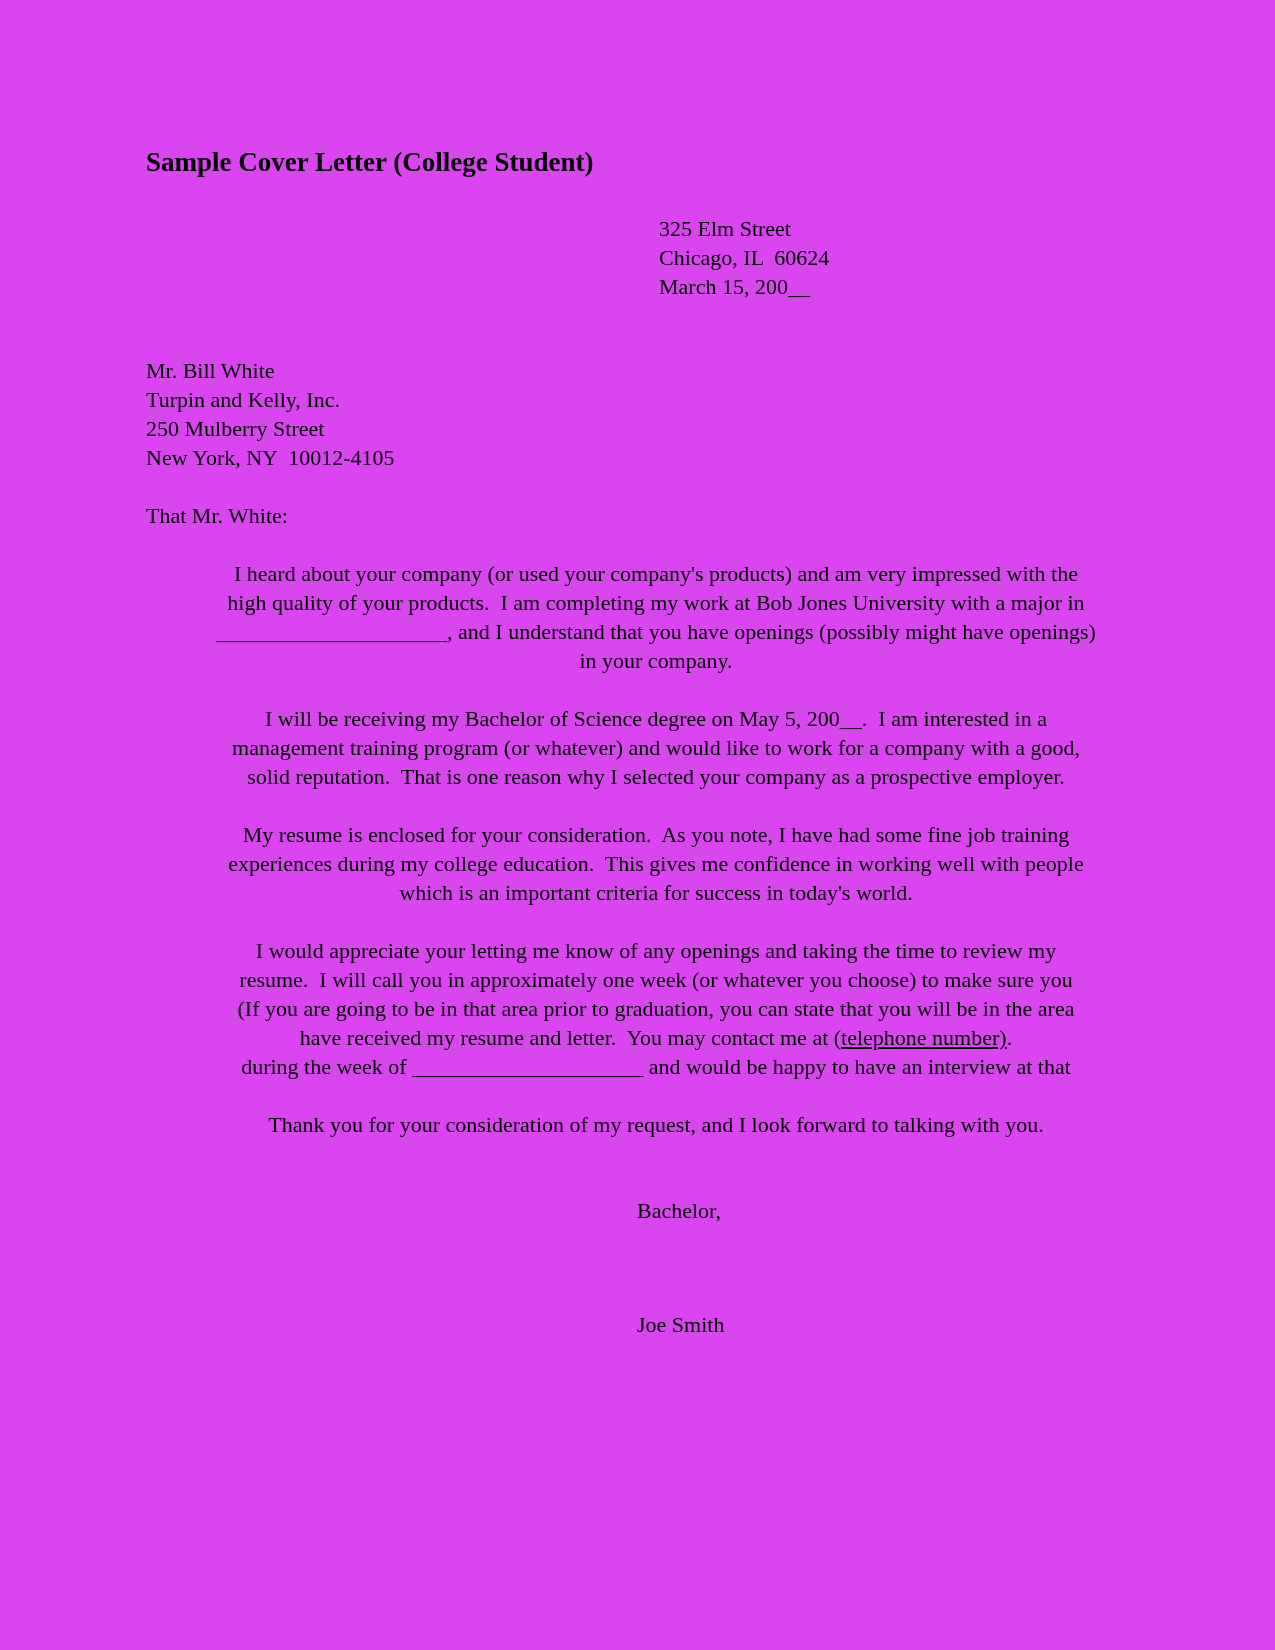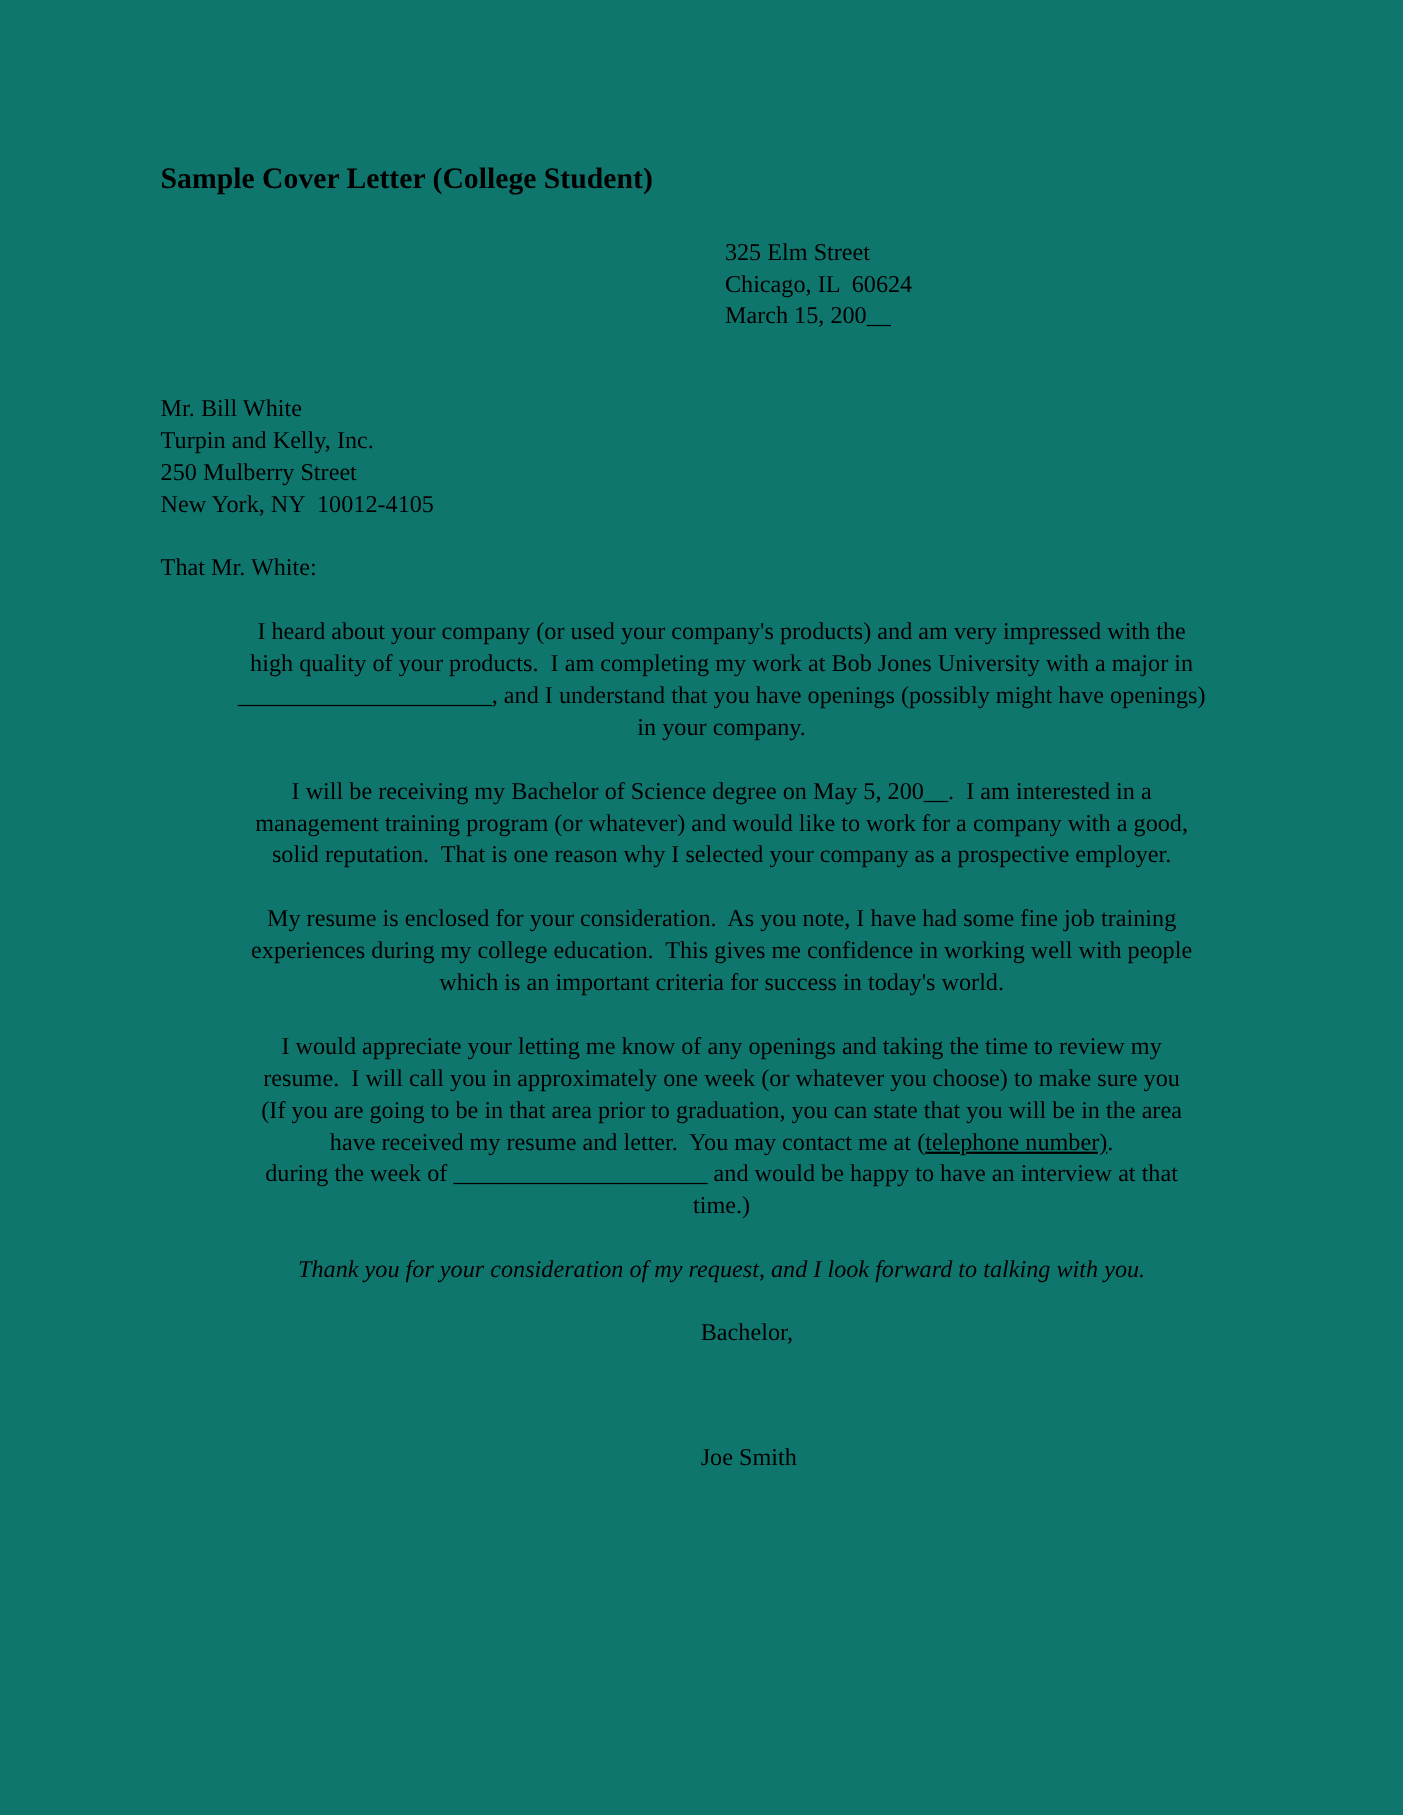--- a/index.html
+++ b/index.html
@@ -5,21 +5,21 @@
   html, body {
     margin: 0;
     padding: 0;
     background: #ffffff;
     overflow: hidden;
   }
   .page {
     position: relative;
     width: 1275px;
     height: 1650px;
-    background: #0f766e;
+    background: #d946ef;
     color: #000000;
     font-family: "Liberation Serif", "DejaVu Serif", serif;
     font-size: 22px;
     line-height: 29px;
   }
   .title {
     position: absolute;
     left: 146px;
     top: 146px;
     margin: 0;
@@ -49,21 +49,20 @@
     left: 146px;
     top: 559px;
     width: 1020px;
   }
   .paragraph {
     margin: 0 0 29px 0;
     text-align: center;
   }
   .paragraph:last-child {
     margin-bottom: 0;
-    font-style: italic;
   }
   .line {
     white-space: pre;
   }
   .underlined {
     text-decoration: underline;
   }
   .closing {
     position: absolute;
     left: 637px;
@@ -115,21 +114,20 @@
         <div class="line"><span>My resume is enclosed for your consideration.  As you note, I have had some fine job training</span></div>
         <div class="line"><span>experiences during my college education.  This gives me confidence in working well with people</span></div>
         <div class="line"><span>which is an important criteria for success in today's world.</span></div>
       </div>
       <div class="paragraph">
         <div class="line"><span>I would appreciate your letting me know of any openings and taking the time to review my</span></div>
         <div class="line"><span>resume.  I will call you in approximately one week (or whatever you choose) to make sure you</span></div>
         <div class="line"><span>(If you are going to be in that area prior to graduation, you can state that you will be in the area</span></div>
         <div class="line"><span>have received my resume and letter.  You may contact me at (</span><span class="underlined">telephone number)</span><span>.</span></div>
         <div class="line"><span>during the week of _____________________ and would be happy to have an interview at that</span></div>
-        <div class="line"><span>time.)</span></div>
       </div>
       <div class="paragraph">
         <div class="line"><span>Thank you for your consideration of my request, and I look forward to talking with you.</span></div>
       </div>
     </div>
 
   <div class="closing">Bachelor,</div>
 
   <div class="signature">Joe Smith</div>
 

